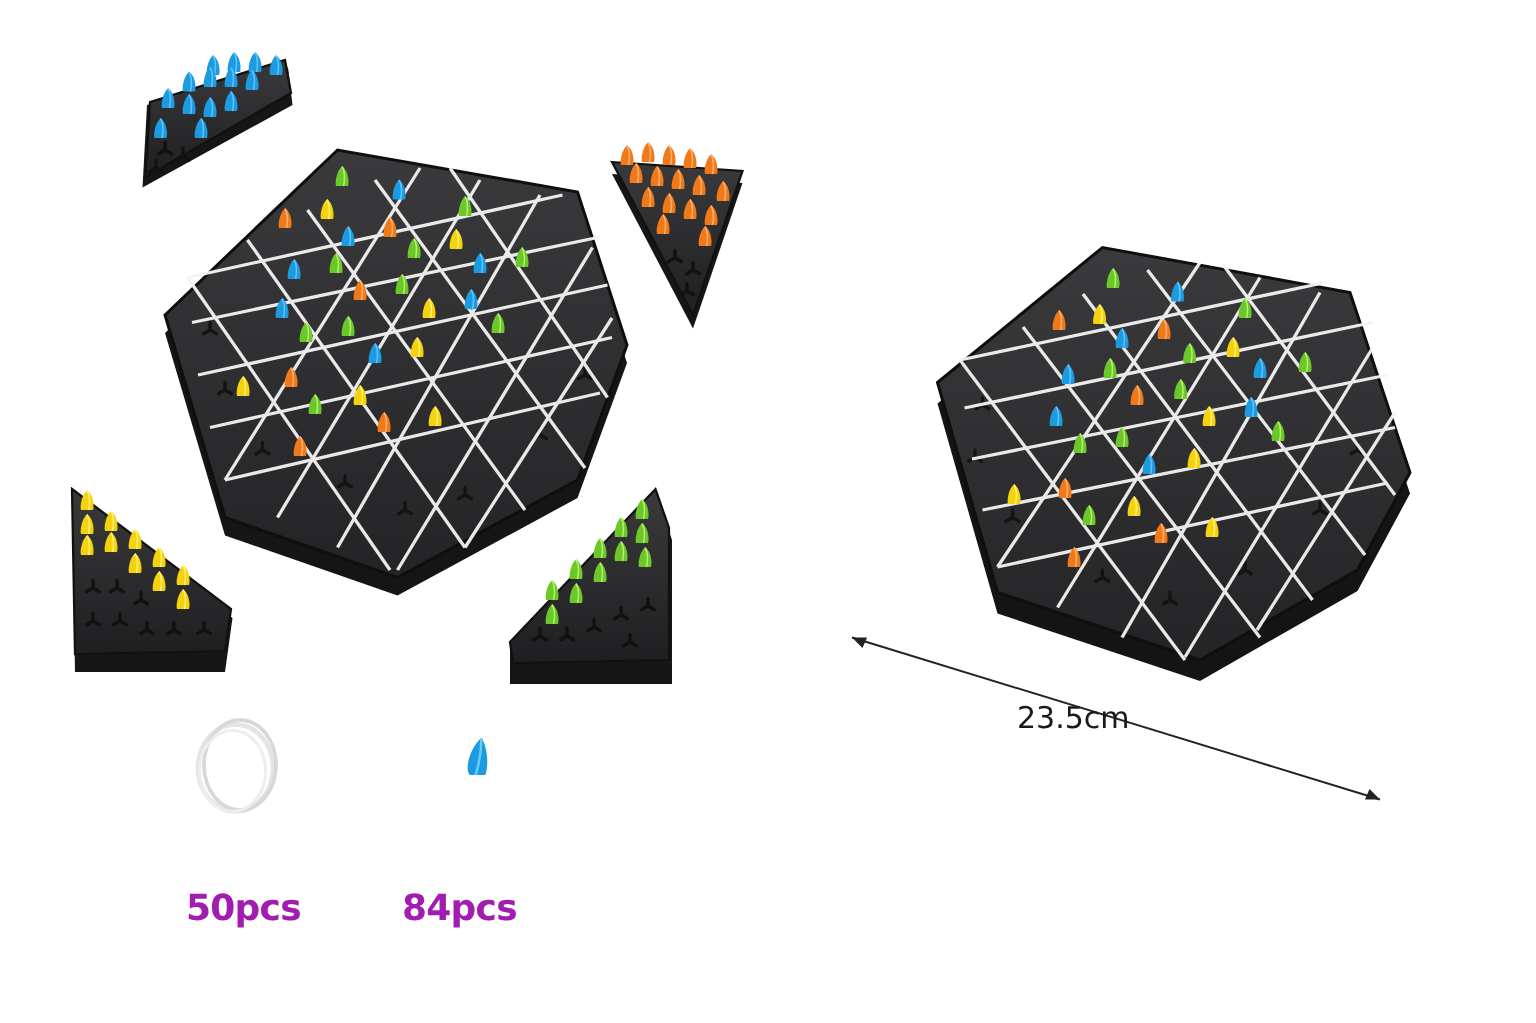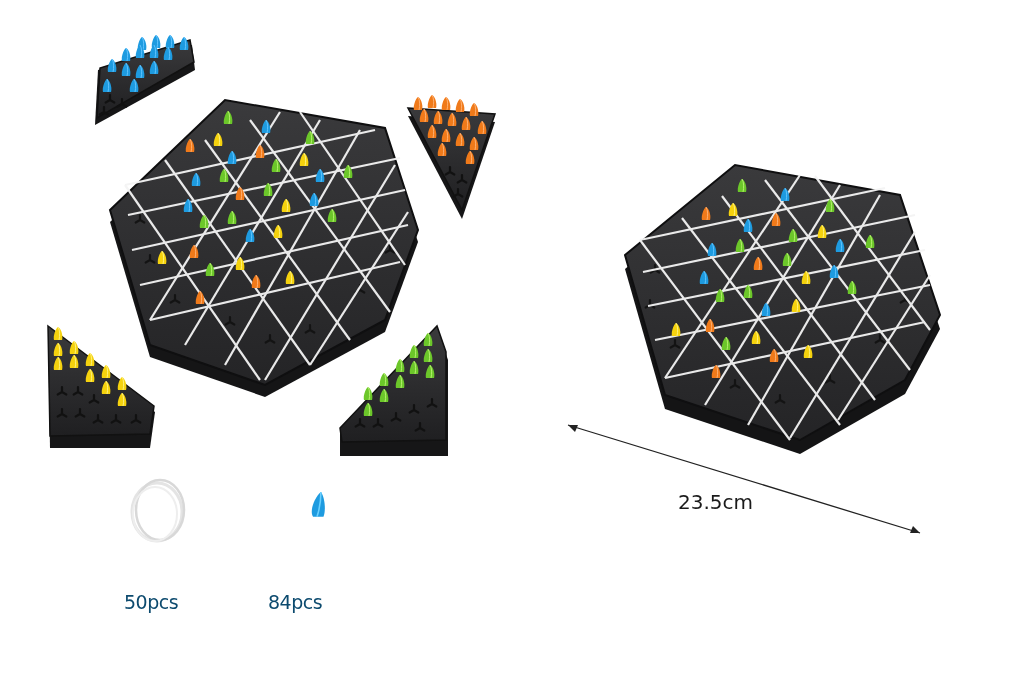--- a/index.html
+++ b/index.html
@@ -7,23 +7,23 @@
       width: 1024px; height: 682px;
       background: #ffffff;
       position: relative;
       overflow: hidden;
       font-family: "Liberation Sans", sans-serif;
     }
     .scene { position: absolute; left: 0; top: 0; width: 1024px; height: 682px; }
     .label-count {
       position: absolute;
       font-family: "DejaVu Sans", sans-serif;
-      font-weight: normal;
-      font-size: 19px;
-      color: #0c4a6e;
+      font-weight: bold;
+      font-size: 24px;
+      color: #a21caf;
       letter-spacing: -0.5px;
     }
     .label-dim {
       position: absolute;
       font-family: "DejaVu Sans", sans-serif;
       font-size: 20px;
       color: #1a1a1a;
     }
   </style>
 </head>
@@ -292,13 +292,13 @@
 
   <g>
     <line x1="568" y1="425" x2="920" y2="533" stroke="#222" stroke-width="1.3"></line>
     <path d="M568,425 L578,425 L575,432 Z" fill="#222"></path>
     <path d="M920,533 L910,533 L913,526 Z" fill="#222"></path>
   </g>
 </svg>
 
 <div class="label-count" style="left:124px; top:591px;">50pcs</div>
 <div class="label-count" style="left:268px; top:591px;">84pcs</div>
-<div class="label-dim" style="left:678px; top:490px;">23.5cm</div>
+<div class="label-dim" style="left:678px; top:466px;">23.5cm</div>
 
 </body></html>

